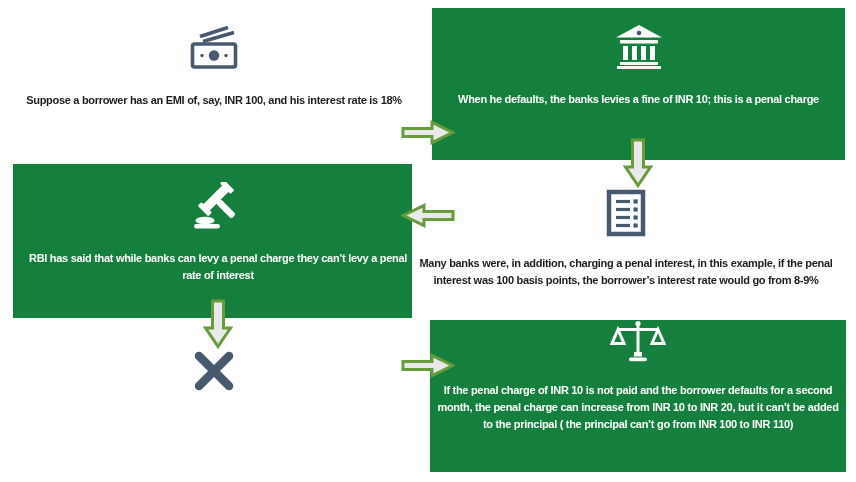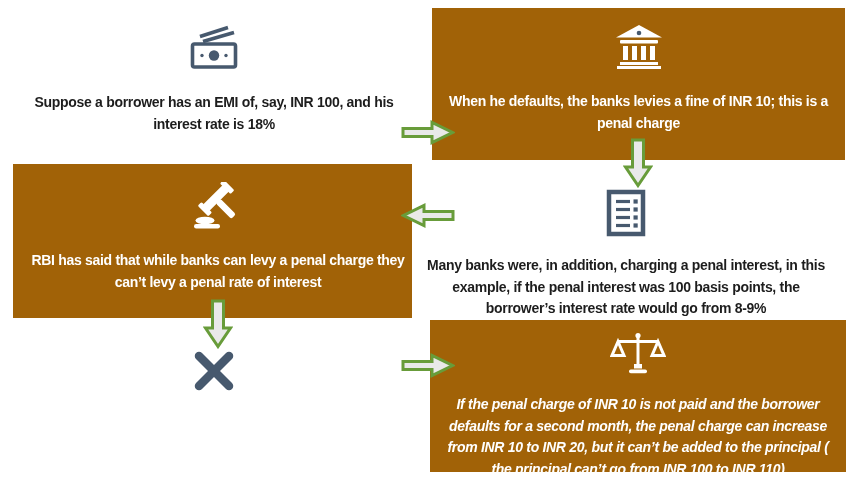--- a/index.html
+++ b/index.html
@@ -4,41 +4,41 @@
 <style>
   html,body{margin:0;padding:0;background:#ffffff;}
   .canvas{
     position:relative;width:856px;height:482px;background:#ffffff;
     font-family:"Liberation Sans",sans-serif;overflow:hidden;
   }
   .panel{
     position:absolute;box-sizing:border-box;display:flex;flex-direction:column;
     align-items:center;text-align:center;
   }
-  .panel.dark{background:#a16207;color:#ffffff;}
+  .panel.dark{background:#15803d;color:#ffffff;}
   .panel.light{background:#ffffff;color:#1d1d1d;}
   .panel .txt{
-    margin:0;font-weight:bold;font-size:14px;line-height:1.55;
+    margin:0;font-weight:bold;font-size:11px;line-height:1.55;
     letter-spacing:-0.3px;
   }
   .icon{display:block;color:#47596E;flex:0 0 auto;}
   .panel.dark .icon{color:#ffffff;}
 
   
   #p1{left:0;top:0;width:428px;height:160px;padding-top:24px;}
   #p1 .txt{width:404px;margin-top:18px;}
   #p2{left:432px;top:8px;width:413px;height:152px;padding-top:16px;}
   #p2 .txt{width:386px;margin-top:18px;}
   #p3{left:13px;top:164px;width:410px;height:154px;padding-top:18px;text-align:center;}
   #p3 .txt{width:386px;margin-top:14px;}
   #p4{left:412px;top:163px;width:428px;height:155px;padding-top:26px;}
   #p4 .txt{width:420px;margin-top:14px;}
   #p5{left:0;top:320px;width:428px;height:162px;padding-top:28px;}
   #p5 .txt{width:380px;margin-top:14px;}
-  #p6{left:430px;top:320px;width:416px;height:152px;padding-top:12px;font-style:italic;}
+  #p6{left:430px;top:320px;width:416px;height:152px;}
   #p6 .txt{width:404px;margin-top:12px;}
 
   
   .arrow{position:absolute;z-index:5;}
   #a1{left:401px;top:119px;width:54px;height:27px;}
   #a2{left:623px;top:138px;width:30px;height:50px;}
   #a3{left:401px;top:202px;width:54px;height:27px;}
   #a4{left:203px;top:299px;width:30px;height:50px;}
   #a5{left:401px;top:352px;width:54px;height:27px;}
   .arrow svg{display:block;width:100%;height:100%;}

